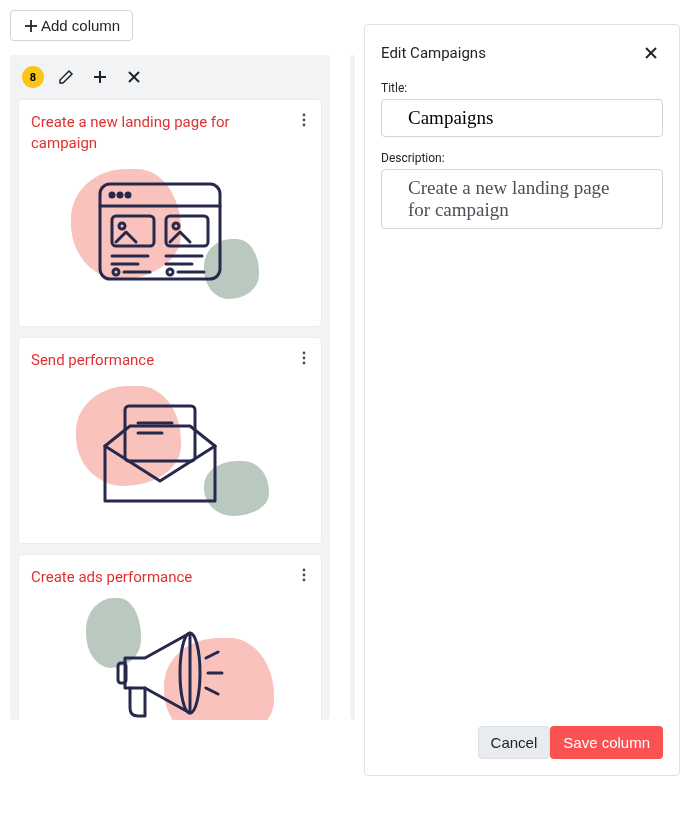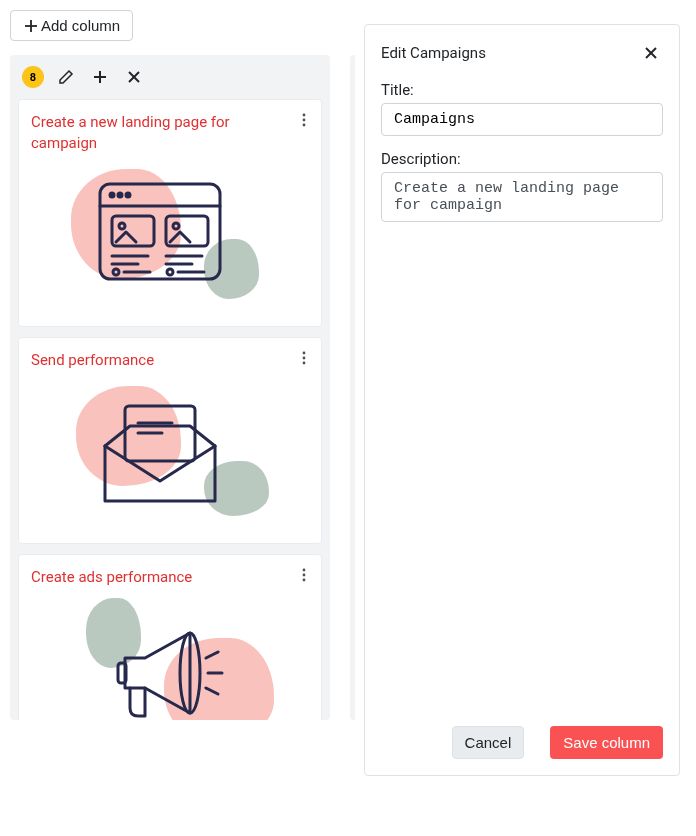--- a/index.html
+++ b/index.html
@@ -143,38 +143,38 @@
     display: flex;
     flex-direction: column;
   }
   .panel-header {
     display: flex;
     align-items: center;
     justify-content: space-between;
     margin-bottom: 16px;
   }
   .panel-title { font-size: 15px; }
-  .form-label { font-size: 15px; margin-bottom: 4px; display: block; }
+  .form-label { font-size: 12px; margin-bottom: 4px; display: block; }
   .form-input {
     width: 100%;
     border: 1px solid #ced4da;
     border-radius: 4px;
-    padding: 7px 12px;
-    font-size: 15px;
-    font-family: Liberation Mono, monospace;
+    padding: 7px 26px;
+    font-size: 19px;
+    font-family: Liberation Serif, serif;
     margin-bottom: 14px;
   }
   .form-input.readonly {
     color: #495057;
   }
   .panel-footer {
     margin-top: auto;
     display: flex;
     justify-content: flex-end;
-    gap: 26px;
+    gap: 0;
   }
   .btn {
     border-radius: 4px;
     padding: 7px 12px;
     font-size: 15px;
     cursor: pointer;
     border: 1px solid transparent;
   }
   .btn-light {
     background: #e9ecef;

